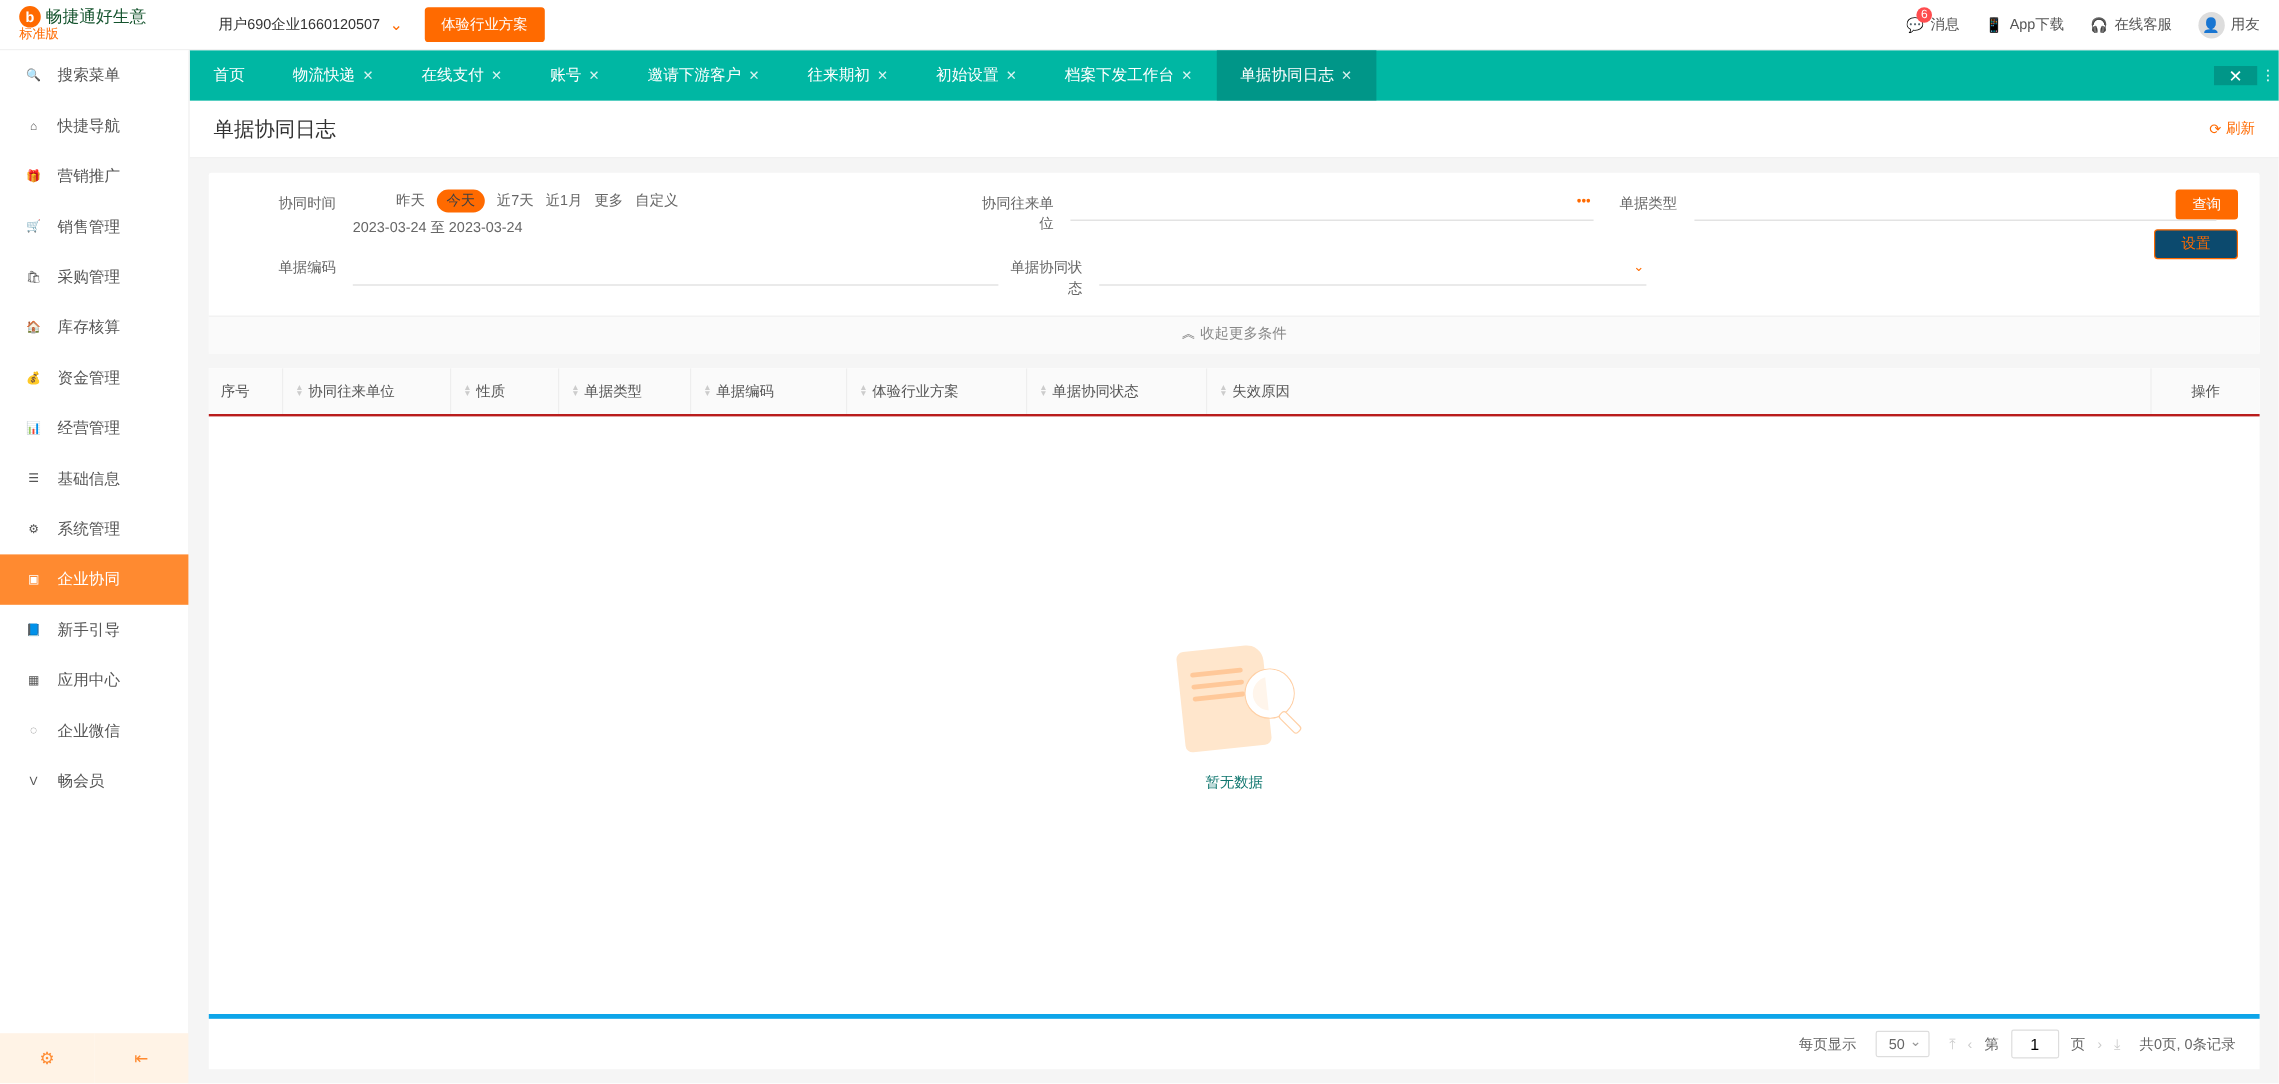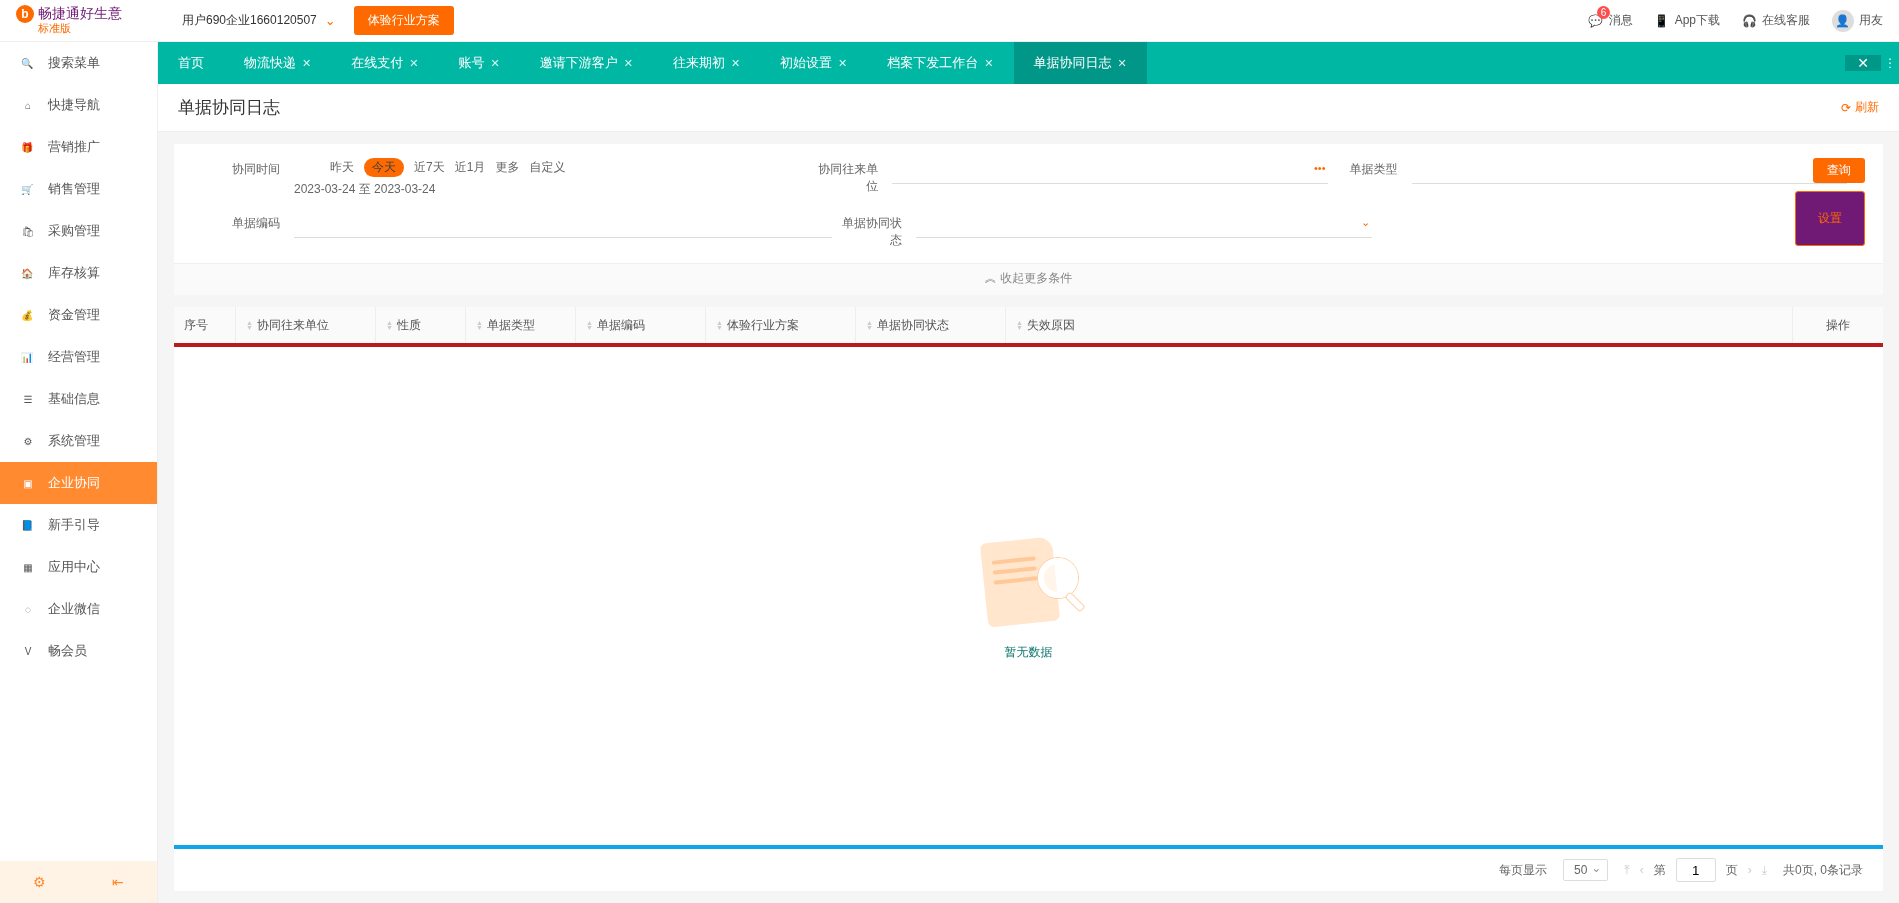--- a/index.html
+++ b/index.html
@@ -1,28 +1,28 @@
 <!DOCTYPE html>
 <html><head>
   <meta charset="utf-8">
   <style>
     * { margin:0; padding:0; box-sizing:border-box; font-family:"Microsoft YaHei","PingFang SC",sans-serif; }
     body { background:#fff; font-size:13px; color:#333; width:1899px; height:903px; overflow:hidden; }
     .topbar { height:42px; display:flex; align-items:center; padding:0 16px; border-bottom:1px solid #eee; }
     .logo-area { width:142px; display:flex; flex-direction:column; }
     .logo-row { display:flex; align-items:center; gap:4px; }
     .logo-icon { width:18px; height:18px; background:#ff6a00; border-radius:50%; color:#fff; font-weight:bold; display:flex; align-items:center; justify-content:center; font-size:12px; }
-    .logo-text { color:#701a75; font-size:14px; font-weight:500; }
-    .logo-sub { color:#ff6a00; font-size:11px; margin-left:22px; margin-top:-2px; }
+    .logo-text { color:#14532d; font-size:14px; font-weight:500; }
+    .logo-sub { color:#ff6a00; font-size:11px; margin-top:-2px; }
     .user-select { display:flex; align-items:center; gap:8px; margin-left:24px; flex:0 0 auto; }
     .user-sel-text { font-size:12px; color:#333; }
     .user-chevron { color:#ff6a00; }
     .btn-orange { background:#ff6a00; color:#fff; border:none; border-radius:3px; padding:6px 14px; font-size:12px; margin-left:18px; cursor:pointer; }
     .btn-orange.small { padding:4px 14px; }
-    .btn-outline { background:#701a75; color:#ff6a00; border:1px solid #ff6a00; border-radius:3px; padding:18px 14px; font-size:12px; cursor:pointer; }
+    .btn-outline { background:#0c4a6e; color:#ff6a00; border:1px solid #ff6a00; border-radius:3px; padding:3px 14px; font-size:12px; cursor:pointer; }
     .top-right { margin-left:auto; display:flex; align-items:center; gap:22px; font-size:12px; color:#555; }
     .tr-item { display:flex; align-items:center; gap:5px; cursor:pointer; position:relative; }
     .badge { position:absolute; top:-6px; left:8px; background:#ff4d4f; color:#fff; border-radius:8px; font-size:10px; padding:0 4px; line-height:13px; }
     .avatar { width:22px; height:22px; background:#ddd; border-radius:50%; display:flex; align-items:center; justify-content:center; color:#fff; font-size:12px; }
     .layout { display:flex; height:calc(100% - 42px); }
     
     .sidebar { width:158px; background:#fff; border-right:1px solid #eee; display:flex; flex-direction:column; position:relative; }
     .side-item { display:flex; align-items:center; gap:12px; padding:12px 20px; font-size:13px; color:#555; cursor:pointer; }
     .side-item.active { background:#ff8a30; color:#fff; }
     .side-icon { width:16px; height:16px; display:inline-flex; align-items:center; justify-content:center; border:1.3px solid currentColor; border-radius:3px; font-size:10px; }
@@ -53,21 +53,21 @@
     .date-opts span { cursor:pointer; }
     .date-opts .sel { background:#ff6a00; color:#404040; border-radius:10px; padding:1px 8px; }
     .date-range { font-size:12px; color:#666; margin-top:4px; }
     .inp { width:100%; height:26px; border:none; border-bottom:1px solid #ddd; font-size:12px; outline:none; background:transparent; }
     .inp-wrap { position:relative; width:100%; }
     .inp-suffix { position:absolute; right:2px; top:4px; font-size:11px; color:#ff6a00; cursor:pointer; }
     .inp-suffix.grey { color:#bbb; }
     .filter-btns { position:absolute; right:18px; top:14px; display:flex; flex-direction:column; gap:8px; }
     .collapse-bar { text-align:center; font-size:12px; color:#888; padding:6px 0 8px; cursor:pointer; background:#fafafa; margin:0 -36px; border-top:1px solid #f0f0f0; }
     .table-card { background:#fff; margin-top:12px; flex:1; display:flex; flex-direction:column; min-height:0; }
-    .thead { display:flex; height:40px; align-items:flex-start; background:#fafafa; border-bottom:4px solid #b91c1c; font-size:12px; color:#555; }
+    .thead { display:flex; height:40px; align-items:flex-start; background:#fafafa; border-bottom:2px solid #b91c1c; font-size:12px; color:#555; }
     .th { padding:0 10px; display:flex; align-items:center; gap:4px; border-right:1px solid #eee; height:100%; }
     .sort { display:inline-flex; flex-direction:column; line-height:5px; font-size:7px; color:#ccc; }
     .tbody { flex:1; display:flex; flex-direction:column; align-items:center; justify-content:center; color:#0f766e; font-size:12px; }
     .empty-img { width:110px; height:100px; position:relative; margin-bottom:12px; }
     .empty-paper { position:absolute; left:10px; top:8px; width:72px; height:84px; background:#ffe6cc; border-radius:6px 14px 6px 6px; transform:rotate(-6deg); }
     .empty-paper::before { content:''; position:absolute; left:10px; top:18px; width:44px; height:4px; background:#ffc899; border-radius:2px; box-shadow:0 10px 0 #ffc899,0 20px 0 #ffc899; }
     .empty-mag { position:absolute; right:6px; top:26px; width:40px; height:40px; border:6px solid #fff; border-radius:50%; box-shadow:0 0 0 1px #ffd0a6; background:rgba(255,255,255,.6); }
     .empty-mag::after { content:''; position:absolute; right:-14px; bottom:-14px; width:20px; height:6px; background:#fff; border:1px solid #ffd0a6; transform:rotate(45deg); border-radius:3px; }
     .pager { height:46px; display:flex; align-items:center; justify-content:flex-end; gap:16px; padding:0 20px; font-size:12px; color:#666; border-top:4px solid #0ea5e9; }
     .pg-sel { border:1px solid #ddd; padding:3px 20px 3px 10px; border-radius:2px; position:relative; cursor:pointer; }

